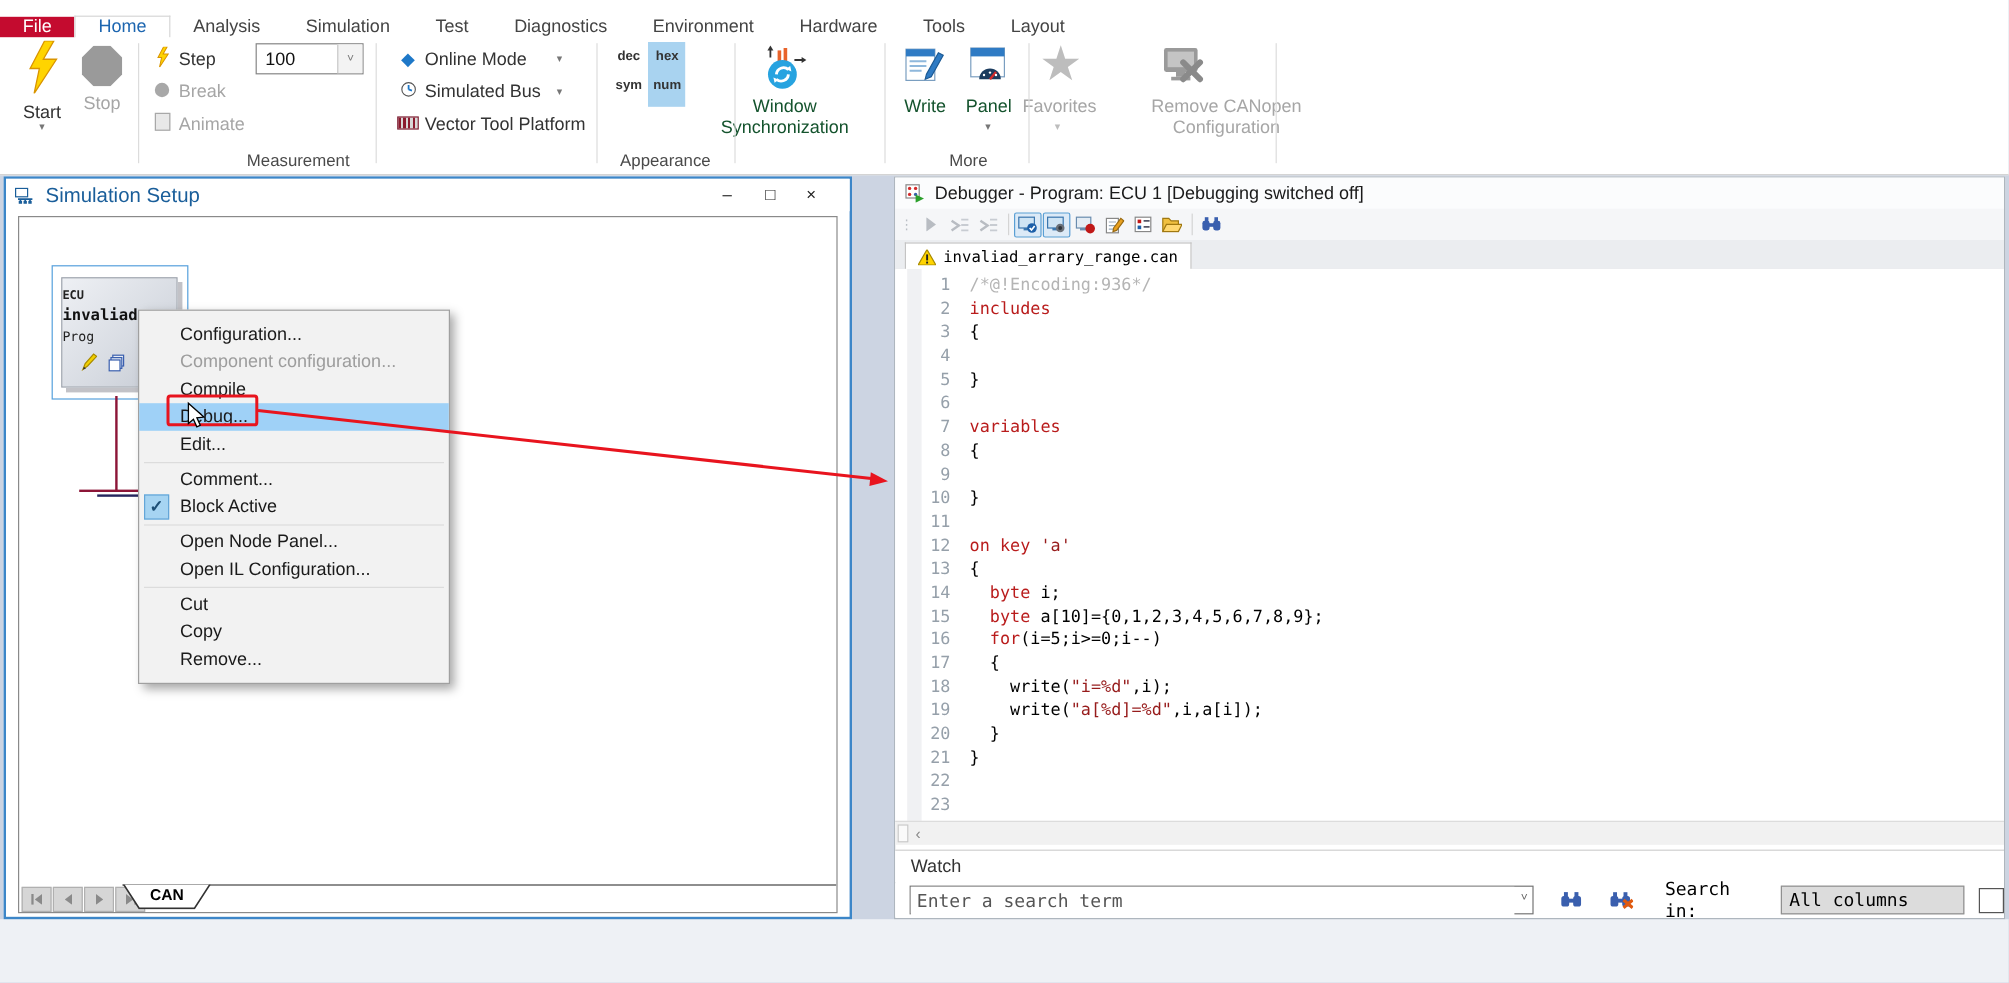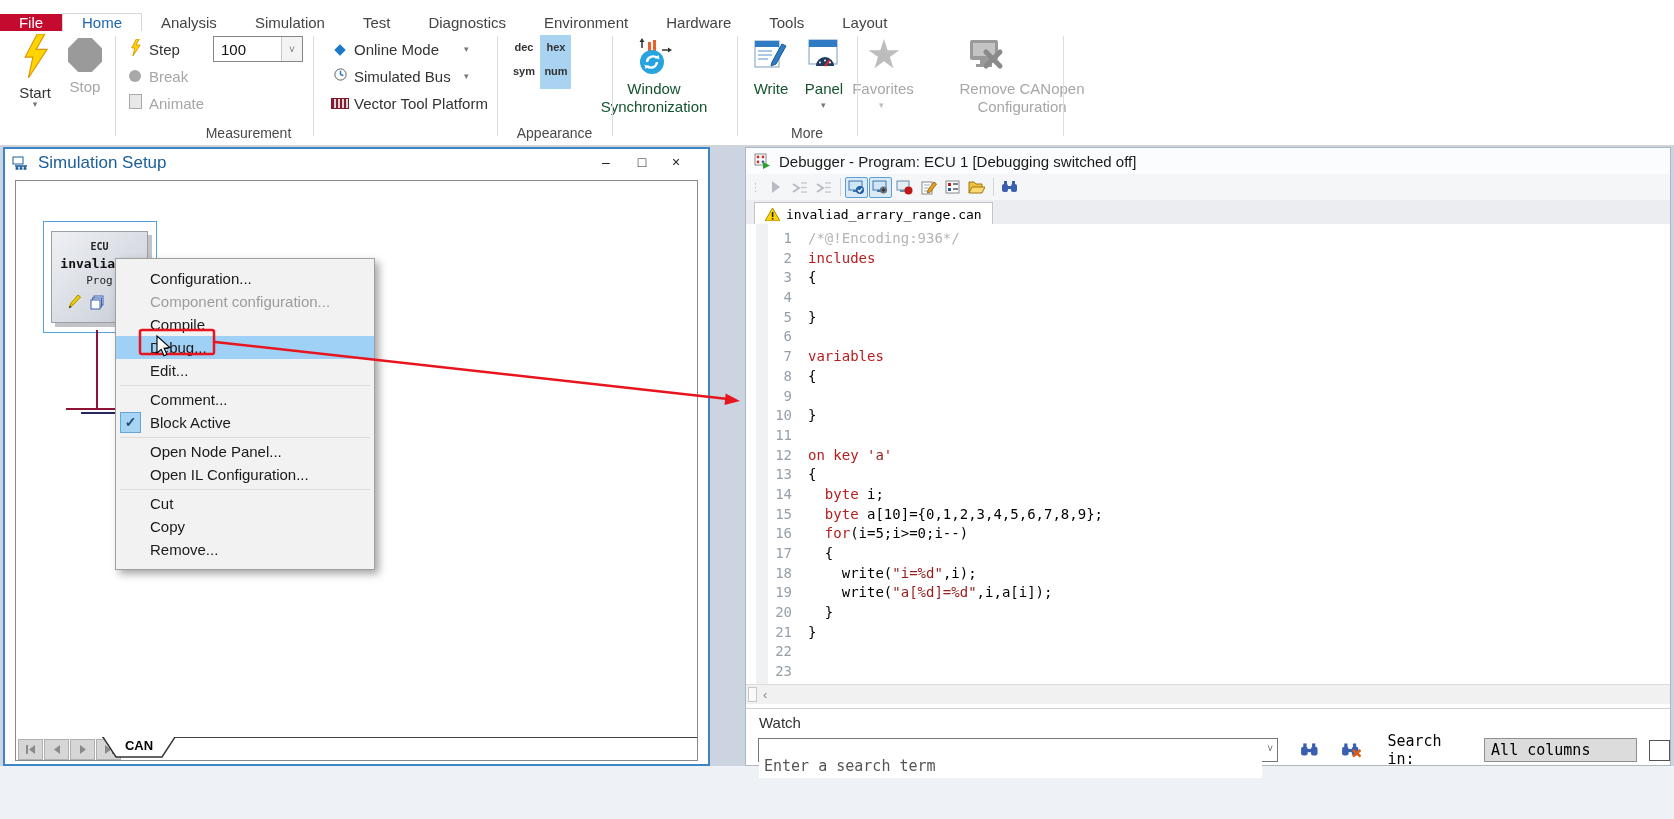--- a/index.html
+++ b/index.html
@@ -41,21 +41,21 @@
   #simwin .titlebar{position:absolute;left:0;top:0;right:0;height:27px;display:flex;align-items:center;background:#fff;}
   #simwin .title{color:#1a5e9a;font-size:17px;margin-left:8px;}
   .winctrl{position:absolute;top:2px;width:28px;height:22px;text-align:center;font-size:14px;color:#222;line-height:22px;}
   #simcanvas{position:absolute;left:10px;top:31px;width:683px;height:581px;border:1px solid #8a8a8a;
              background:#fff;box-sizing:border-box;overflow:hidden;}
   
   #ecu-sel{position:absolute;left:27px;top:40px;width:112px;height:110px;border:1px solid #56a0dc;}
   #ecu-node{position:absolute;left:35px;top:50px;width:95px;height:90px;
             background:linear-gradient(135deg,#eef0f4 0%,#d7dbe2 60%,#c4c9d2 100%);
             border:1px solid #9aa0aa;box-shadow:4px 4px 0 rgba(120,120,130,.45);
-            font-family:"DejaVu Sans Mono",monospace;text-align:center;}
+            font-family:"DejaVu Sans Mono",monospace;text-align:left;}
   #ecu-node .t1{font-size:10px;font-weight:bold;color:#222;margin-top:9px;}
   #ecu-node .t2{font-size:13px;font-weight:bold;color:#111;margin-top:4px;white-space:nowrap;}
   #ecu-node .t3{font-size:11px;color:#222;margin-top:3px;}
   #ecu-node .icons{display:flex;justify-content:space-around;padding:7px 10px 0 10px;}
   
   .busv{position:absolute;left:80px;top:149px;width:2px;height:80px;background:#8c1537;}
   .bust{position:absolute;left:50px;top:227px;width:60px;height:2px;background:#8c1537;}
   .busn{position:absolute;left:65px;top:231px;width:108px;height:2px;background:#26265e;}
   
   #simnav{position:absolute;left:2px;top:556px;height:24px;display:flex;align-items:center;}
@@ -100,21 +100,21 @@
   .cd .pl{color:#000;} .cd .kw{color:#b91c1c;} .cd .str{color:#971c1c;} .cd .com{color:#b4b4b4;}
   #hscroll{position:absolute;left:0;top:536px;right:0;height:19px;background:#f1f1f1;border-top:1px solid #dcdcdc;
            display:flex;align-items:center;}
   #hscroll .corner{width:7px;height:13px;border:1px solid #c8c8c8;background:#fafafa;margin-left:2px;}
   #hscroll .larr{color:#8a8a8a;font-size:13px;margin-left:6px;}
   #watchhdr{position:absolute;left:0;top:560px;right:0;height:26px;border-top:1px solid #d0d0d0;
             display:flex;align-items:center;background:#fff;}
   #watchhdr span{font-size:15px;color:#333;margin-left:13px;}
   #searchrow{position:absolute;left:0;top:588px;right:0;height:28px;background:#fff;display:flex;align-items:center;}
   #searchbox{position:relative;margin-left:12px;width:528px;height:22px;border:1px solid #767676;background:#fff;}
-  #searchbox input{position:absolute;left:0;top:15px;width:calc(100% - 22px);height:100%;border:none;outline:none;
+  #searchbox input{position:absolute;left:0;top:0;width:calc(100% - 22px);height:100%;border:none;outline:none;
                    font:15px "DejaVu Sans Mono",monospace;color:#ef4444;padding-left:5px;}
   #searchbox input::placeholder{color:#555;}
   #searchbox .chev{position:absolute;right:4px;top:4px;color:#666;font-size:10px;}
   .srch-ic{margin-left:22px;}
   #searchin-lbl{font:15px "DejaVu Sans Mono",monospace;color:#000;margin-left:26px;}
   #searchin-box{margin-left:8px;width:148px;height:22px;background:#dcdcdc;border:1px solid #909090;
                 font:15px "DejaVu Sans Mono",monospace;color:#000;display:flex;align-items:center;padding-left:6px;}
   #searchin-chk{margin-left:12px;width:19px;height:19px;background:#fff;border:1px solid #555;}
   
   #overlay{position:absolute;left:0;top:0;width:1674px;height:819px;pointer-events:none;z-index:50;}

